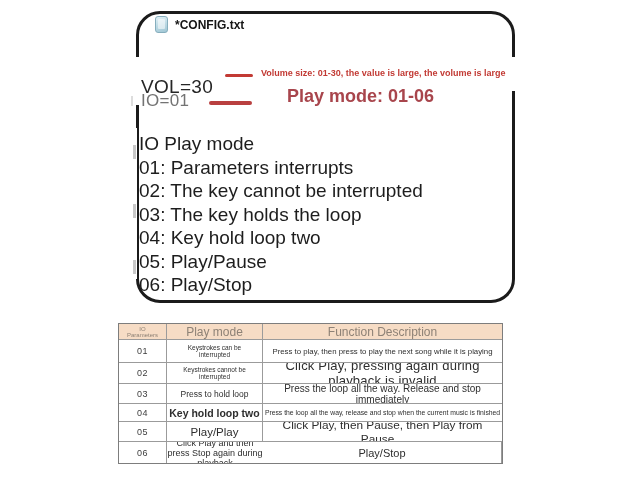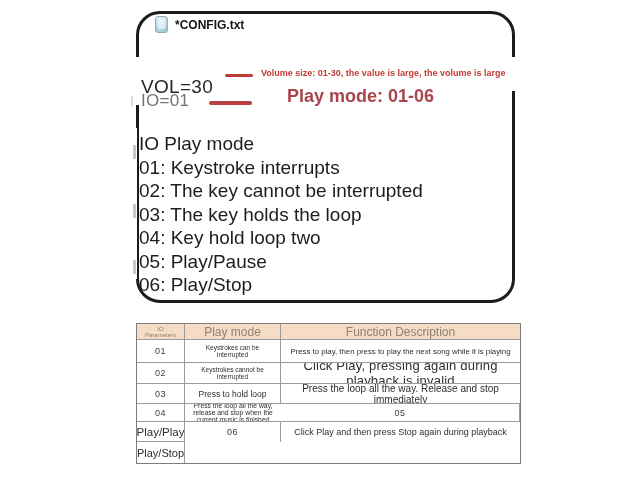--- a/index.html
+++ b/index.html
@@ -33,21 +33,21 @@
   .vol-dash { position:absolute; left:86px; top:60px; width:28px; height:3px; background:#c23a34; border-radius:2px; }
   .vol-note { position:absolute; left:122px; top:54px; font-size:9px; font-weight:700; color:#c23a34; white-space:nowrap; }
   .io-code  { position:absolute; left:2px; top:77px; font-size:17px; color:#737373; letter-spacing:.3px; }
   .io-dash  { position:absolute; left:70px; top:87px; width:43px; height:4px; background:#b94040; border-radius:2px; }
   .io-note  { position:absolute; left:122px; top:72px; font-size:18px; font-weight:700; color:#a8454c; white-space:nowrap;margin-left:26px; }
 
   .mode-list { position:absolute; left:0px; top:118px; font-size:19px; line-height:23.5px; color:#1d1d1d; }
   .mode-list div { white-space:nowrap; }
 
   
-  .modes-table { position:absolute; left:136px; top:323px; display:grid;
+  .modes-table { position:absolute; left:118px; top:323px; display:grid;
     grid-template-columns:48px 96px 239px;
     grid-template-rows:16px 23px 21px 20px 18px 20px 21px;
     border:1px solid #7d7d7d; background:#ffffff; }
   .cell { border-right:1px solid #9b9b9b; border-bottom:1px solid #9b9b9b;
     display:flex; align-items:center; justify-content:center; text-align:center;
     color:#2e2e2e; overflow:hidden; }
   .cell.last-col { border-right:none; }
   .cell.last-row { border-bottom:none; }
   .cell.head { background:#f6dcc5; color:#8e8276; }
   .head-param { flex-direction:column; font-size:6px; line-height:6px; }
@@ -82,21 +82,21 @@
     <div class="vol-code">VOL=30</div>
     <div class="vol-dash"></div>
     <div class="vol-note">Volume size: 01-30, the value is large, the volume is large</div>
 
     <div class="io-code">IO=01</div>
     <div class="io-dash"></div>
     <div class="io-note">Play mode: 01-06</div>
 
     <div class="mode-list">
       <div>IO Play mode</div>
-      <div>01: Keystroke interrupts</div>
+      <div>01: Parameters interrupts</div>
       <div>02: The key cannot be interrupted</div>
       <div>03: The key holds the loop</div>
       <div>04: Key hold loop two</div>
       <div>05: Play/Pause</div>
       <div>06: Play/Stop</div>
     </div>
   </div>
 
   <div class="modes-table">
 
@@ -117,23 +117,25 @@
     <div class="cell">
       <span class="m-2line">Keystrokes cannot be interrupted</span>
       </div>
     <div class="cell d-r2 last-col">Click Play, pressing again during playback is invalid</div>
 
     <div class="cell c-param">03</div>
     <div class="cell m-r3">Press to hold loop</div>
     <div class="cell d-r3 last-col">Press the loop all the way. Release and stop immediately</div>
 
     <div class="cell c-param">04</div>
+    <div class="cell m-r4">Key hold loop two</div>
     <div class="cell d-r4 last-col">Press the loop all the way, release and stop when the current music is finished</div>
 
     <div class="cell c-param">05</div>
     <div class="cell m-r5">Play/Play</div>
+    <div class="cell d-r5 last-col">Click Play, then Pause, then Play from Pause...</div>
 
     <div class="cell c-param last-row">06</div>
     <div class="cell d-r6 last-col last-row">Click Play and then press Stop again during playback</div>
     <div class="cell m-r6 last-row">Play/Stop</div>
   </div>
 
 </div>
 
 </body></html>

